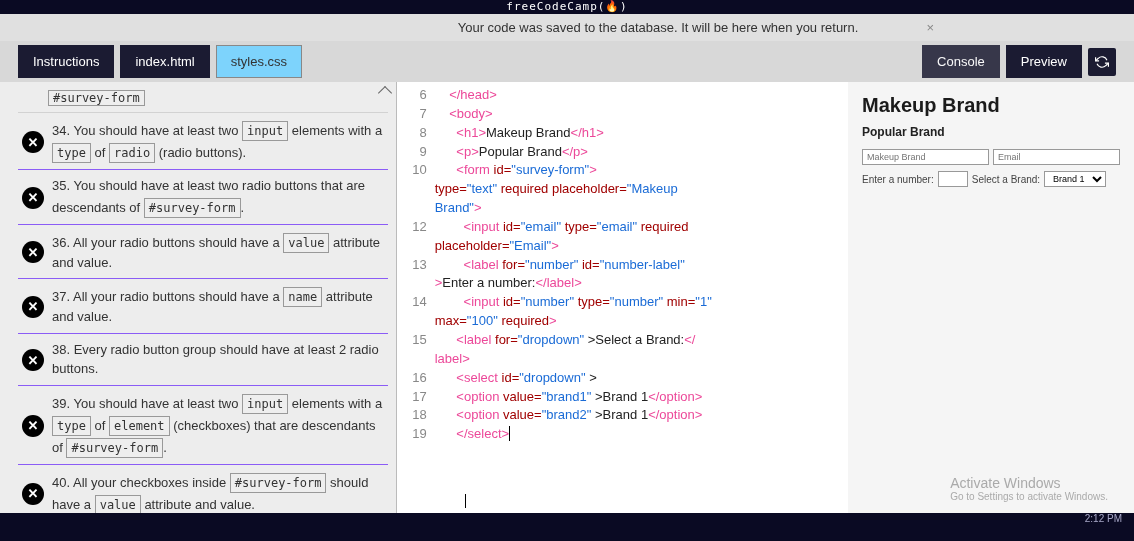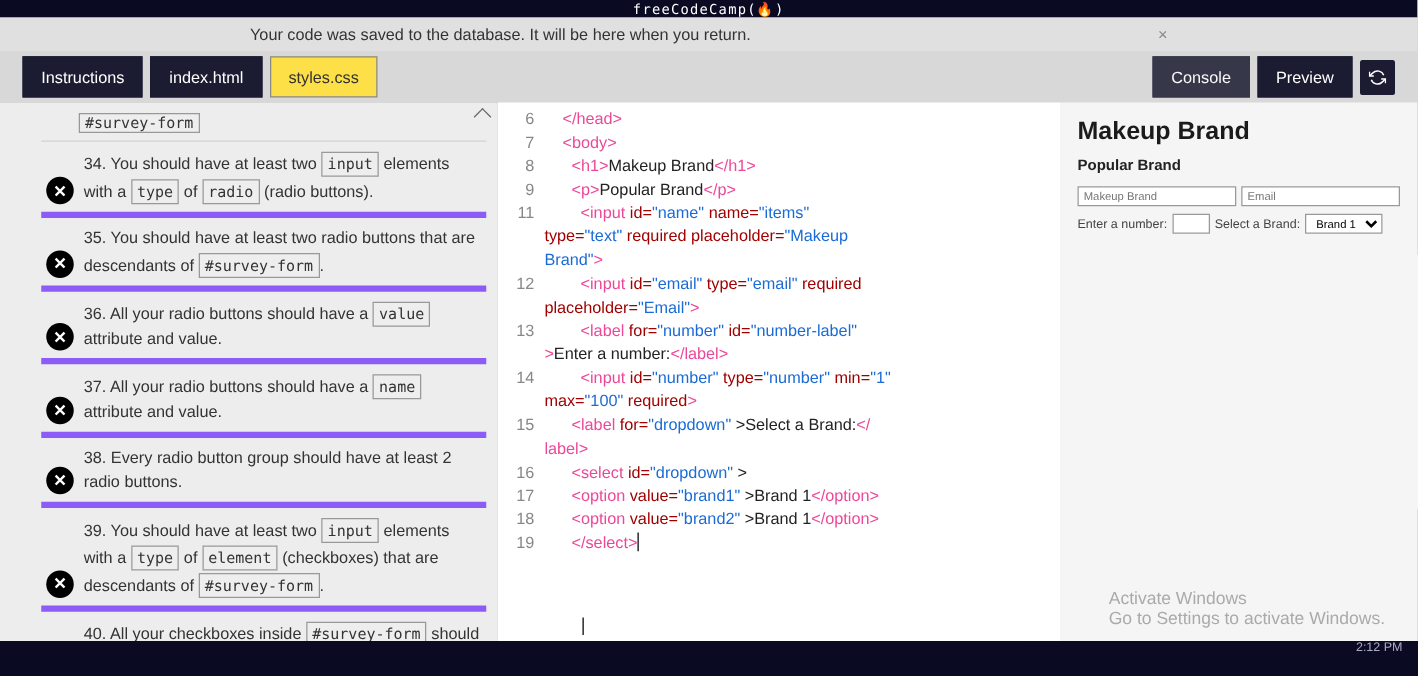--- a/index.html
+++ b/index.html
@@ -1,31 +1,31 @@
 <!DOCTYPE html>
 <html><head>
   <meta charset="utf-8">
   <style>
     * { margin: 0; padding: 0; box-sizing: border-box; font-family: Arial, sans-serif; }
     body { background: #d8d8d8; width: 1134px; height: 541px; overflow: hidden; font-size: 13px; color: #333; }
-    .topbar { background: #0a0a23; color: #fff; height: 14px; display: flex; justify-content: center; align-items: center; font-size: 11px; overflow: hidden; }
+    .topbar { background: #0a0a23; color: #fff; height: 14px; display: flex; justify-content: center; align-items: flex-start; font-size: 11px; overflow: hidden; }
     .topbar span { font-family: monospace; letter-spacing: 1px; }
-    .savebar { background: #e0e0e0; padding: 6px 18px 6px 200px; color: #333; font-size: 13px; position: relative; }
+    .savebar { background: #e0e0e0; padding: 6px 18px 6px 200px; color: #333; font-size: 13px; position: relative; text-align: center; }
     .save-close { position: absolute; right: 200px; top: 6px; color: #888; cursor: pointer; }
     .tabbar { display: flex; align-items: center; padding: 4px 18px; gap: 6px; background: #d8d8d8; justify-content: flex-end; }
     .tab { padding: 8px 14px; border: 1px solid #888; background: #e8e8e8; font-size: 13px; cursor: pointer; }
     .tab.dark { background: #1b1b32; color: #fff; border-color: #1b1b32; }
     .tabbar-spacer { flex: 1; }
-    .tab.outline { background: #fde047; border: 1px solid #888; }
+    .tab.outline { background: #7dd3fc; border: 1px solid #888; }
     .icon-btn { background: #1b1b32; color: #fff; width: 28px; height: 28px; display: flex; align-items: center; justify-content: center; border-radius: 2px; }
     .main { display: flex; height: 450px; }
-    .instructions { width: 438px; background: #ededed; border-right: 1px solid #bbb; overflow-y: auto; padding: 4px 8px 4px 33px; position: relative; }
+    .instructions { width: 438px; background: #ededed; border-right: 1px solid #bbb; overflow-y: auto; padding: 4px 8px 4px 18px; position: relative; }
     .code-chip { font-family: monospace; background: #eeeeee; border: 1px solid #999; padding: 0 4px; font-size: 12px; display: inline-block; margin-top: 2px; }
     .scroll-hint { position: absolute; right: 6px; top: 6px; width: 10px; height: 10px; border-left: 1px solid #666; border-top: 1px solid #666; transform: rotate(45deg); }
-    .test { display: flex; gap: 8px; padding: 6px 4px; border-bottom: 5px solid #8b5cf6; align-items: flex-end; }
+    .test { display: flex; gap: 8px; padding: 6px 4px; border-bottom: 1px solid #8b5cf6; align-items: center; }
     .test-x { width: 22px; height: 22px; min-width: 22px; border-radius: 50%; background: #000; display: flex; align-items: center; justify-content: center; margin-top: 2px; }
     .test-x::after { content: "✕"; color: #fff; font-weight: bold; font-size: 13px; }
     .test-text { font-size: 13px; line-height: 1.5; }
     .editor { width: 500px; background: #fff; font-family: Consolas, monospace; font-size: 13px; padding: 4px 8px; line-height: 1.45; overflow: hidden; position: relative; }
     .line { display: flex; }
     .ln { width: 30px; text-align: right; color: #888; padding-right: 8px; }
     .code { white-space: pre; }
     .t-tag { color: #ec4899; }
     .t-attr { color: #a00000; }
     .t-val { color: #1a6bd6; }
@@ -34,21 +34,21 @@
     .preview { flex: 1; background: #f5f5f5; padding: 12px 14px; font-family: Georgia, serif; position: relative; }
     .preview h1 { font-size: 20px; font-weight: bold; color: #1b1b1b; margin-bottom: 8px; }
     .preview .sub { font-size: 12px; font-weight: bold; color: #222; margin-bottom: 10px; }
     .preview-fields { display: flex; flex-direction: column; gap: 6px; font-family: Arial, sans-serif; font-size: 10px; }
     .pf-row { display: flex; gap: 4px; }
     .pf-input { border: 1px solid #999; background: #fff; padding: 2px 4px; height: 16px; font-size: 9px; flex: 1; }
     .pf-label { font-size: 10px; color: #444; }
     .pf-select { border: 1px solid #999; background: #fff; padding: 0 4px; height: 16px; font-size: 9px; }
     .watermark { position: absolute; bottom: 30px; right: 26px; color: #aaa; font-family: Arial; }
     .watermark .wm1 { font-size: 14px; }
-    .watermark .wm2 { font-size: 14px; }
+    .watermark .wm2 { font-size: 10px; }
     .taskbar { position: absolute; bottom: 0; left: 0; right: 0; height: 28px; background: #0a0a23; display: flex; justify-content: flex-end; padding: 0 12px; color: #a8a8c8; font-size: 10px; }
   </style>
 </head>
 <body>
 
 <div class="topbar">
   <span>freeCodeCamp(🔥)</span>
 </div>
 
 <div class="savebar">
@@ -126,22 +126,22 @@
         </div>
         <div class="line">
           <div class="ln">8</div>
           <div class="code"><span class="t-text">      </span><span class="t-tag">&lt;h1&gt;</span><span class="t-text">Makeup Brand</span><span class="t-tag">&lt;/h1&gt;</span></div>
         </div>
         <div class="line">
           <div class="ln">9</div>
           <div class="code"><span class="t-text">      </span><span class="t-tag">&lt;p&gt;</span><span class="t-text">Popular Brand</span><span class="t-tag">&lt;/p&gt;</span></div>
         </div>
         <div class="line">
-          <div class="ln">11</div>
-          <div class="code"><span class="t-text">        </span><span class="t-tag">&lt;input </span><span class="t-attr">id=</span><span class="t-val">"name"</span><span class="t-text"> </span><span class="t-attr">name=</span><span class="t-val">"items"</span></div>
+          <div class="ln">10</div>
+          <div class="code"><span class="t-text">      </span><span class="t-tag">&lt;form </span><span class="t-attr">id=</span><span class="t-val">"survey-form"</span><span class="t-tag">&gt;</span></div>
         </div>
         <div class="line">
           <div class="ln"></div>
           <div class="code"><span class="t-attr">type=</span><span class="t-val">"text"</span><span class="t-text"> </span><span class="t-attr">required </span><span class="t-attr">placeholder=</span><span class="t-val">"Makeup</span></div>
         </div>
         <div class="line">
           <div class="ln"></div>
           <div class="code"><span class="t-val">Brand"</span><span class="t-tag">&gt;</span></div>
         </div>
         <div class="line">

